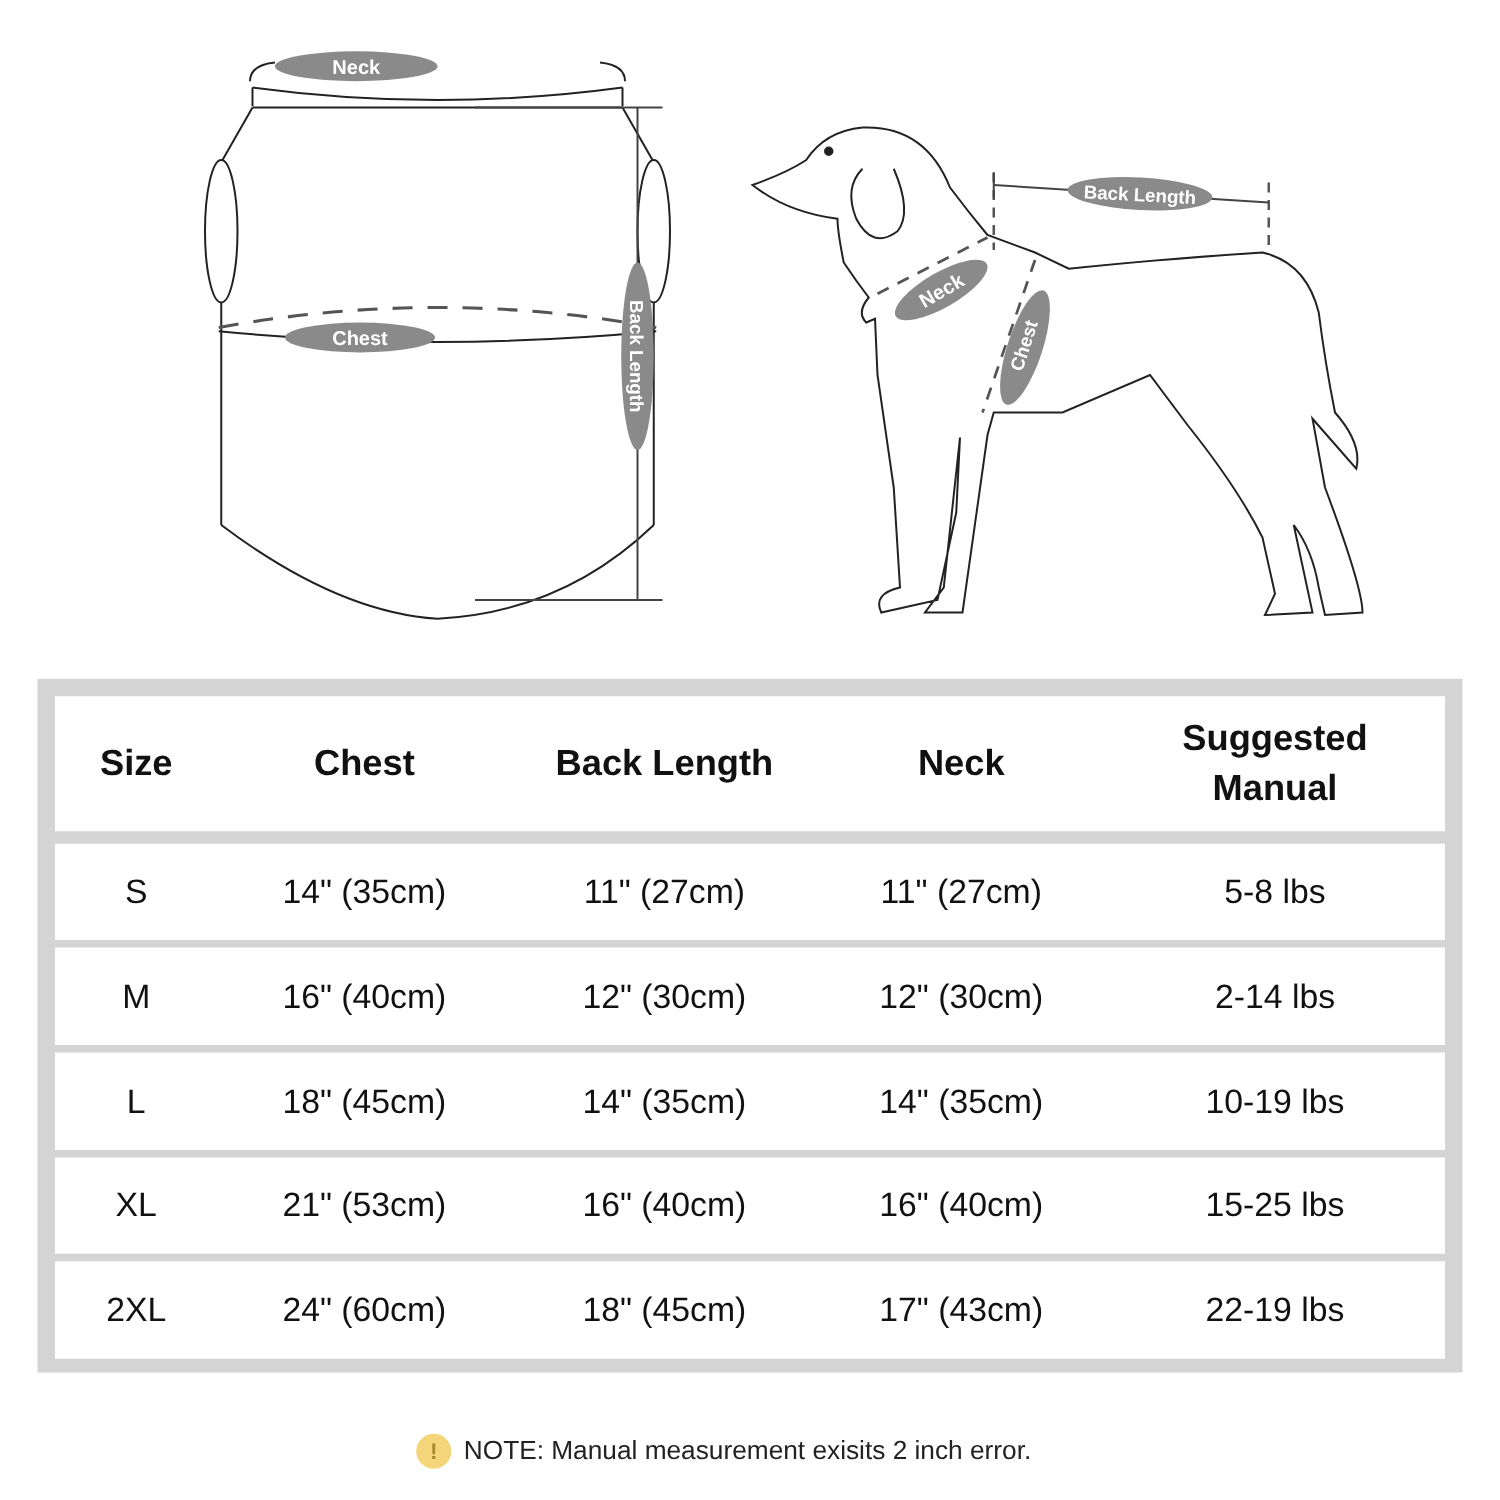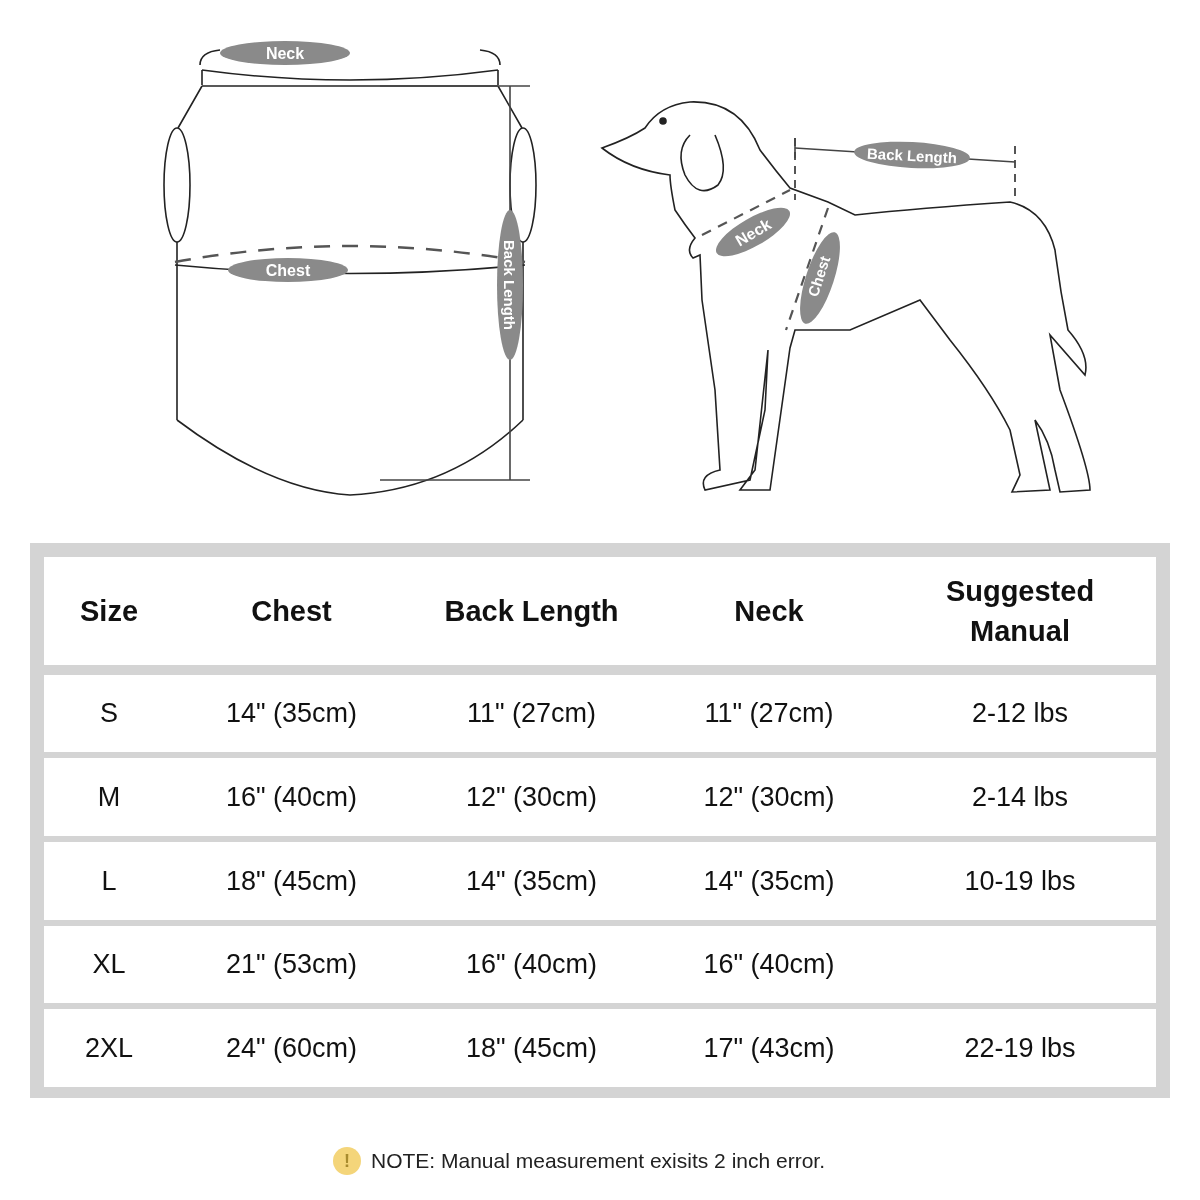--- a/index.html
+++ b/index.html
@@ -109,41 +109,42 @@
       <div class="cell c2">Back Length</div>
       <div class="cell c3">Neck</div>
       <div class="cell c4" style="padding: 0 40px; box-sizing: border-box;">Suggested Manual</div>
     </div>
 
     <div class="row data">
       <div class="cell c0">S</div>
       <div class="cell c1">14" (35cm)</div>
       <div class="cell c2">11" (27cm)</div>
       <div class="cell c3">11" (27cm)</div>
-      <div class="cell c4">2-12 lbs</div>
+      <div class="cell c4">5-8 lbs</div>
     </div>
     <div class="row data">
       <div class="cell c0">M</div>
       <div class="cell c1">16" (40cm)</div>
       <div class="cell c2">12" (30cm)</div>
       <div class="cell c3">12" (30cm)</div>
       <div class="cell c4">2-14 lbs</div>
     </div>
     <div class="row data">
       <div class="cell c0">L</div>
       <div class="cell c1">18" (45cm)</div>
       <div class="cell c2">14" (35cm)</div>
       <div class="cell c3">14" (35cm)</div>
       <div class="cell c4">10-19 lbs</div>
     </div>
     <div class="row data">
       <div class="cell c0">XL</div>
       <div class="cell c1">21" (53cm)</div>
       <div class="cell c2">16" (40cm)</div>
       <div class="cell c3">16" (40cm)</div>
+      <div class="cell c4">15-25 lbs</div>
     </div>
     <div class="row data">
       <div class="cell c0">2XL</div>
       <div class="cell c1">24" (60cm)</div>
       <div class="cell c2">18" (45cm)</div>
       <div class="cell c3">17" (43cm)</div>
       <div class="cell c4">22-19 lbs</div>
     </div>
   </div>
 </div>

